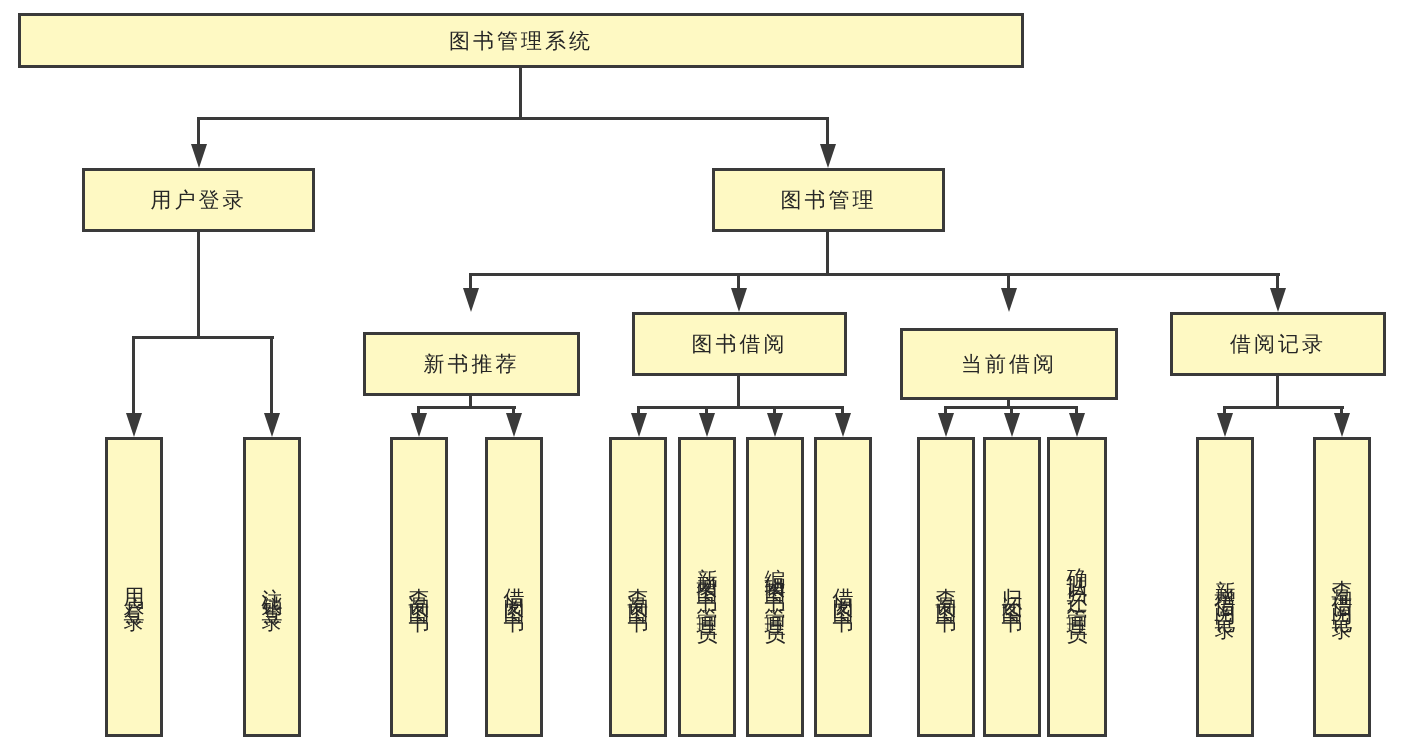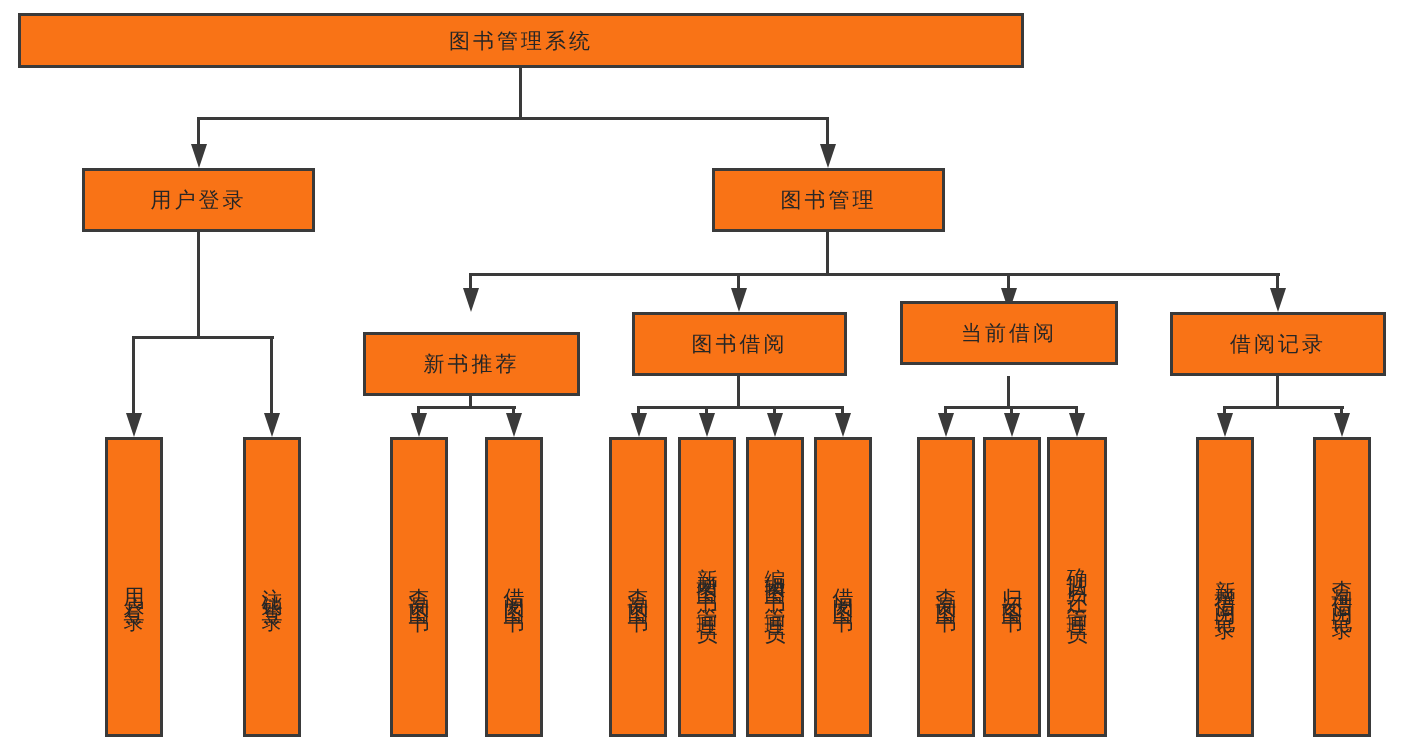--- a/index.html
+++ b/index.html
@@ -8,21 +8,21 @@
     width: 1405px;
     height: 747px;
     background: var(--background, #ffffff);
     font-family: "Liberation Sans", sans-serif;
     overflow: hidden;
   }
   .box {
     position: absolute;
     box-sizing: border-box;
     border: 3px solid var(--line, #3a3a3a);
-    background: #f97316;
+    background: #fef9c3;
     display: flex;
     align-items: center;
     justify-content: center;
     color: var(--text, #262626);
     font-size: 21px;
     letter-spacing: 3px;
     white-space: nowrap;
     z-index: 2;
   }
   .vbox {
@@ -82,21 +82,21 @@
   <div class="arrow" style="left:463px; top:288px;"></div>
   <div class="vline" style="left:737px; top:273px; height:20px;"></div>
   <div class="arrow" style="left:731px; top:288px;"></div>
   <div class="vline" style="left:1007px; top:273px; height:20px;"></div>
   <div class="arrow" style="left:1001px; top:288px;"></div>
   <div class="vline" style="left:1276px; top:273px; height:20px;"></div>
   <div class="arrow" style="left:1270px; top:288px;"></div>
 
   <div class="box" style="left:363px; top:312px; width:217px; height:64px;margin-top:20px;">新书推荐</div>
   <div class="box" style="left:632px; top:312px; width:215px; height:64px;">图书借阅</div>
-  <div class="box" style="left:900px; top:301px; width:218px; height:64px;">当前借阅</div>
+  <div class="box" style="left:900px; top:328px; width:218px; height:72px;">当前借阅</div>
   <div class="box" style="left:1170px; top:312px; width:216px; height:64px;">借阅记录</div>
 
   <div class="vline" style="left:469px; top:376px; height:33px;"></div>
   <div class="hline" style="left:418px; top:406px; width:98px;"></div>
   <div class="vline" style="left:417px; top:406px; height:10px;"></div>
   <div class="arrow" style="left:411px; top:413px;"></div>
   <div class="vline" style="left:512px; top:406px; height:10px;"></div>
   <div class="arrow" style="left:506px; top:413px;"></div>
 
   <div class="vline" style="left:737px; top:376px; height:33px;"></div>

